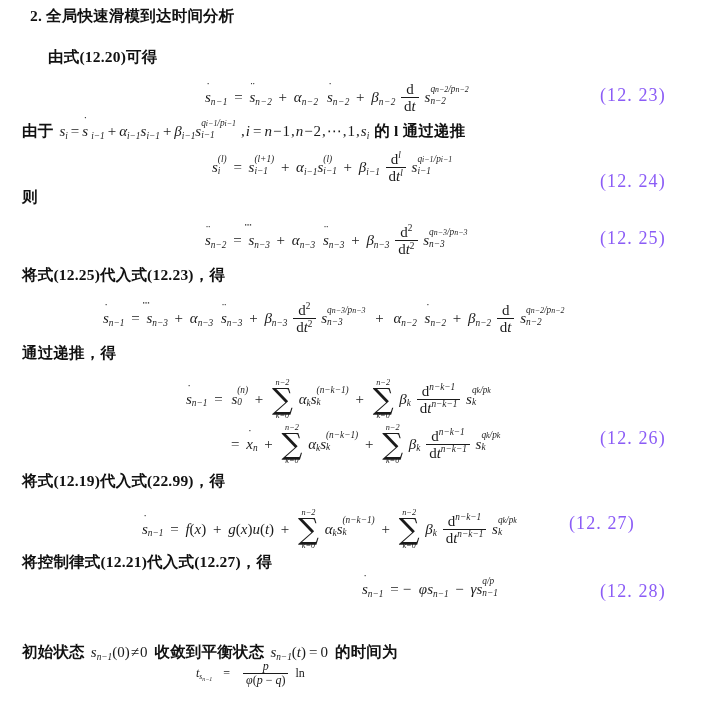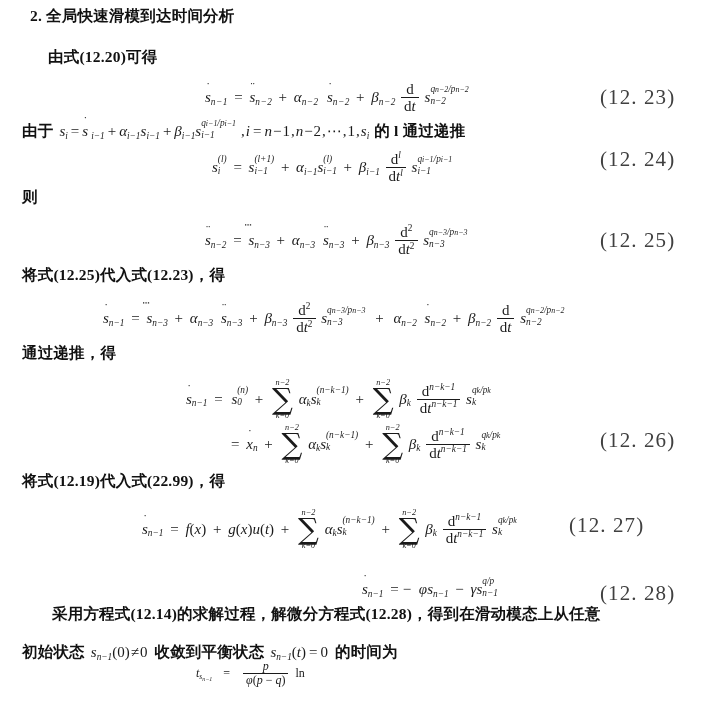--- a/index.html
+++ b/index.html
@@ -141,24 +141,24 @@
     display: block;
     font-size: 1.95em;
     font-style: normal;
     line-height: 0.82;
     font-family: "DejaVu Serif", "Liberation Serif", serif;
   }
 
   .eqno {
     position: absolute;
     font-family: "Liberation Serif", "DejaVu Serif", serif;
-    font-size: 21px;
+    font-size: 18px;
     font-style: normal;
     letter-spacing: 1.1px;
-    color: #404040;
+    color: #8b5cf6;
     white-space: nowrap;
   }
 </style>
 </head>
 <body>
 
 <div class="page">
 
   <div class="line cn heading" style="left:30px; top:8px;">2. 全局快速滑模到达时间分析</div>
 
@@ -193,21 +193,21 @@
       <span class="op">=</span>
       <span>s</span><span class="ss"><span>(l+1)</span><span class="lo">i−1</span></span>
       <span class="op">+</span>
       <span>α</span><sub>i−1</sub><span>s</span><span class="ss"><span>(l)</span><span class="lo">i−1</span></span>
       <span class="op">+</span>
       <span>β</span><sub>i−1</sub>
       <span class="frac"><span class="num"><span class="up">d</span><sup>l</sup></span><span class="den"><span class="up">d</span><span style="font-style:italic">t</span><sup>l</sup></span></span>
       <span>s</span><span class="ss"><span>q<span style="font-size:0.85em">i−1</span>/p<span style="font-size:0.85em">i−1</span></span><span class="lo">i−1</span></span>
     </span>
   </div>
-  <div class="eqno" style="left:600px; top:147px;font-family:Liberation Serif, serif;">(12. 24)</div>
+  <div class="eqno" style="left:600px; top:171px;font-family:Liberation Serif, serif;">(12. 24)</div>
 
   <div class="line cn" style="left:22px; top:189px;">则</div>
 
   <div class="line" style="left:205px; top:225px;">
     <span class="math">
       <span class="acc"><span class="dots">¨</span>s</span><sub>n−2</sub>
       <span class="op">=</span>
       <span class="acc"><span class="dots">⃛</span>s</span><sub>n−3</sub>
       <span class="op">+</span>
       <span>α</span><sub>n−3</sub>
@@ -307,33 +307,33 @@
       <span class="sum">
         <span class="lim">n−2</span><span class="sig">∑</span><span class="lim">k=0</span>
       </span>
       <span>β</span><sub>k</sub>
       <span class="frac"><span class="num"><span class="up">d</span><sup>n−k−1</sup></span><span class="den"><span class="up">d</span><span style="font-style:italic">t</span><sup>n−k−1</sup></span></span>
       <span>s</span><span class="ss"><span>q<span style="font-size:0.85em">k</span>/p<span style="font-size:0.85em">k</span></span><span class="lo">k</span></span>
     </span>
   </div>
   <div class="eqno" style="left:569px; top:513px;">(12. 27)</div>
 
+  <div class="line cn" style="left:22px; top:554px;">将控制律式(12.21)代入式(12.27)，得</div>
 
   <div class="line" style="left:362px; top:578px;">
     <span class="math">
       <span class="acc"><span class="dots">˙</span>s</span><sub>n−1</sub>
       <span class="op">=</span><span class="opn">−</span>
       <span style="padding-left:3px"></span><span>φ</span><span>s</span><sub>n−1</sub>
       <span class="op">−</span>
       <span>γ</span><span>s</span><span class="ss"><span>q/p</span><span class="lo">n−1</span></span>
     </span>
   </div>
   <div class="eqno" style="left:600px; top:581px;">(12. 28)</div>
 
-  <div class="line cn" style="left:52px; top:606px;">采用方程式(12.14)的求解过程，解微分方程式(12.28)，得到在滑动模态上从任意</div>
 
   <div class="line" style="left:22px; top:644px;">
     <span class="cn">初始状态</span><span style="padding-left:6px"></span><span class="math"><span>s</span><sub>n−1</sub><span class="up">(0)</span><span class="opn">≠</span><span class="up">0</span></span><span style="padding-left:7px"></span><span class="cn">收敛到平衡状态</span><span style="padding-left:6px"></span><span class="math"><span>s</span><sub>n−1</sub><span class="up">(</span><span>t</span><span class="up">)</span><span class="op">=</span><span class="up">0</span></span><span style="padding-left:7px"></span><span class="cn">的时间为</span>
   </div>
 
   <div class="line" style="left:196px; top:661px;">
     <span class="math" style="font-size:12px">
       <span>t</span><sub><span>s</span><sub style="font-size:0.8em">n−1</sub></sub>
       <span class="op" style="padding:0 8px">=</span>
       <span class="frac"><span class="num"><span style="font-style:italic">p</span></span><span class="den"><span style="font-style:italic">φ</span><span class="up">(</span><span style="font-style:italic">p</span><span class="opn" style="padding:0 3px">−</span><span style="font-style:italic">q</span><span class="up">)</span></span></span>

